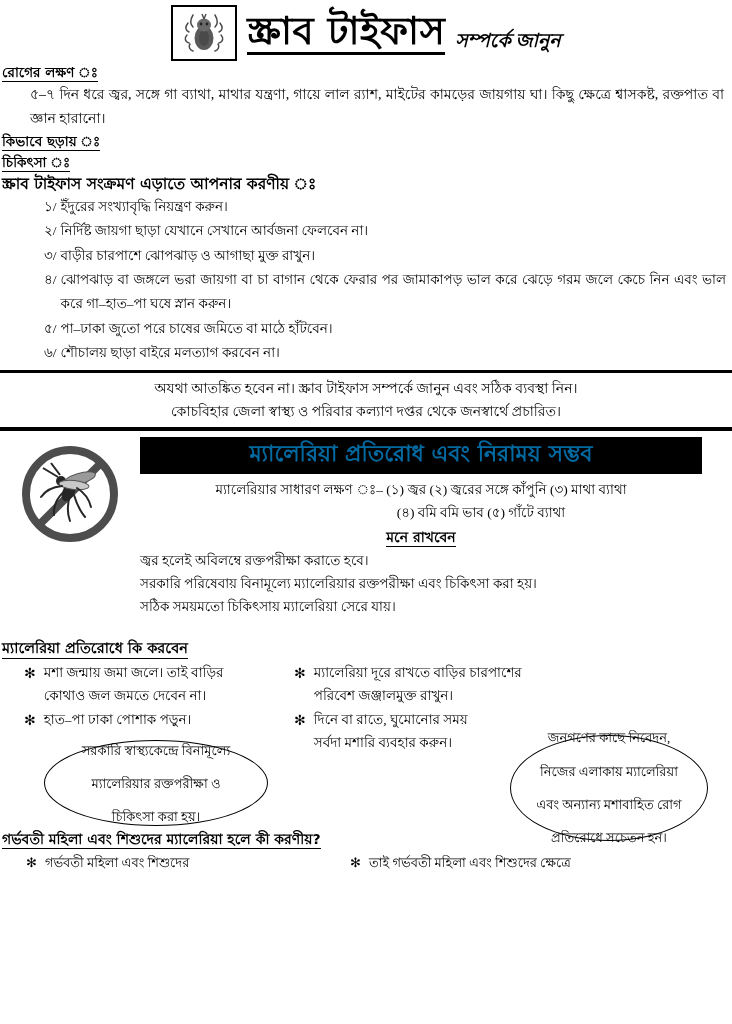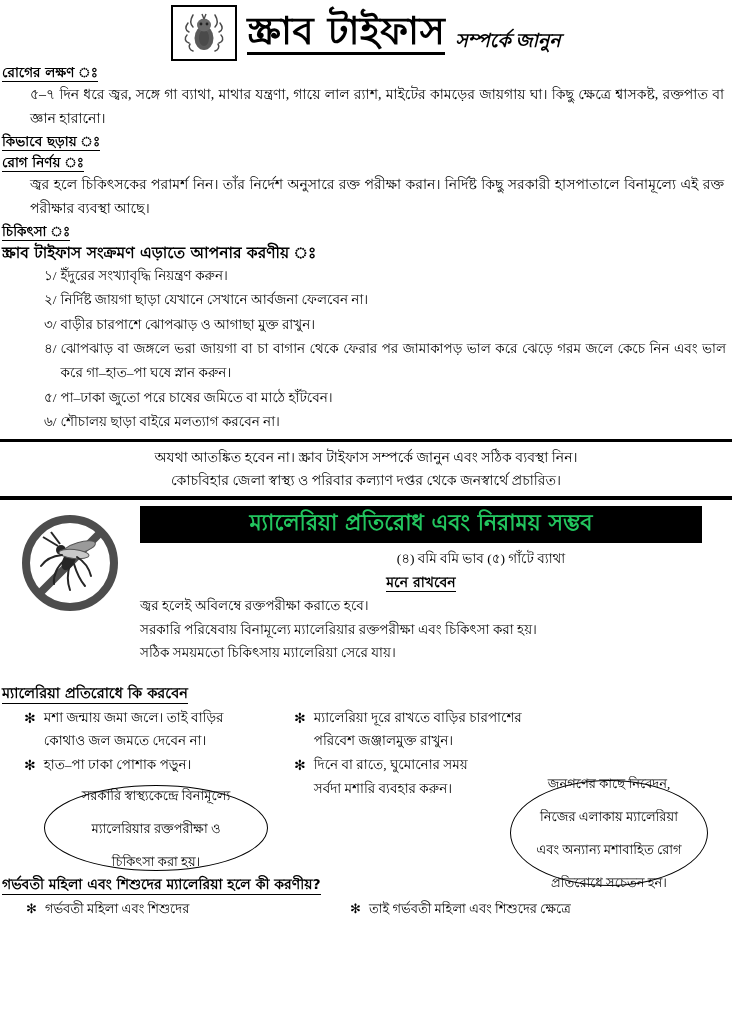--- a/index.html
+++ b/index.html
@@ -122,21 +122,21 @@
   }
   .mosquito-wrap {
     flex: 0 0 140px;
     display: flex;
     justify-content: center;
     padding-top: 4px;
   }
   .mal-right { flex: 1 1 auto; padding-right: 30px; }
   .mal-banner {
     background: #000;
-    color: #22c55e;
+    color: #0369a1;
     text-align: center;
     font-family: "DejaVu Sans", sans-serif;
     font-size: 22px;
     font-weight: 700;
     padding: 5px 14px 7px 14px;
     line-height: 1.1;
     margin-bottom: 4px;
   }
   .sym-line {
     font-size: 13.5px;
@@ -270,24 +270,20 @@
   
   <div>
     <div class="sect-head">রোগের লক্ষণ ঃ</div>
     <div class="para">৫–৭ দিন ধরে জ্বর, সঙ্গে গা ব্যাথা, মাথার যন্ত্রণা, গায়ে লাল র‍্যাশ, মাইটের কামড়ের জায়গায় ঘা। কিছু ক্ষেত্রে শ্বাসকষ্ট, রক্তপাত বা জ্ঞান হারানো।</div>
   </div>
 
   <div>
     <div class="sect-head">কিভাবে ছড়ায় ঃ</div>
   </div>
 
-  <div>
-    <div class="sect-head">রোগ নির্ণয় ঃ</div>
-    <div class="para">জ্বর হলে চিকিৎসকের পরামর্শ নিন। তাঁর নির্দেশ অনুসারে রক্ত পরীক্ষা করান। নির্দিষ্ট কিছু সরকারী হাসপাতালে বিনামূল্যে এই রক্ত পরীক্ষার ব্যবস্থা আছে।</div>
-  </div>
 
   <div>
     <div class="sect-head">চিকিৎসা ঃ</div>
   </div>
 
   
   <div class="sect-head big">স্ক্রাব টাইফাস সংক্রমণ এড়াতে আপনার করণীয় ঃ</div>
   <div class="numlist">
     <div class="li">
       <span class="num">১/</span>
@@ -341,20 +337,21 @@
               <path d="M60 47 C68 52 72 58 74 66"></path>
               <path d="M45 45 C35 46 28 50 24 56"></path>
             </g>
           </g>
         </svg>
       </span>
     </div>
 
     <div class="mal-right">
       <div class="mal-banner">ম্যালেরিয়া প্রতিরোধ এবং নিরাময় সম্ভব</div>
+      <div class="sym-line">ম্যালেরিয়ার সাধারণ লক্ষণ ঃ–  (১) জ্বর   (২) জ্বরের সঙ্গে কাঁপুনি   (৩) মাথা ব্যাথা</div>
       <div class="sym-line indent">(৪) বমি বমি ভাব    (৫) গাঁটে ব্যাথা</div>
       <div style="text-align:center;">
         <div class="remember">মনে রাখবেন</div>
       </div>
       <div class="center-block">জ্বর হলেই অবিলম্বে রক্তপরীক্ষা করাতে হবে।</div>
       <div class="center-block">সরকারি পরিষেবায় বিনামূল্যে ম্যালেরিয়ার রক্তপরীক্ষা এবং চিকিৎসা করা হয়।</div>
       <div class="center-block">সঠিক সময়মতো চিকিৎসায় ম্যালেরিয়া সেরে যায়।</div>
     </div>
   </div>
 

